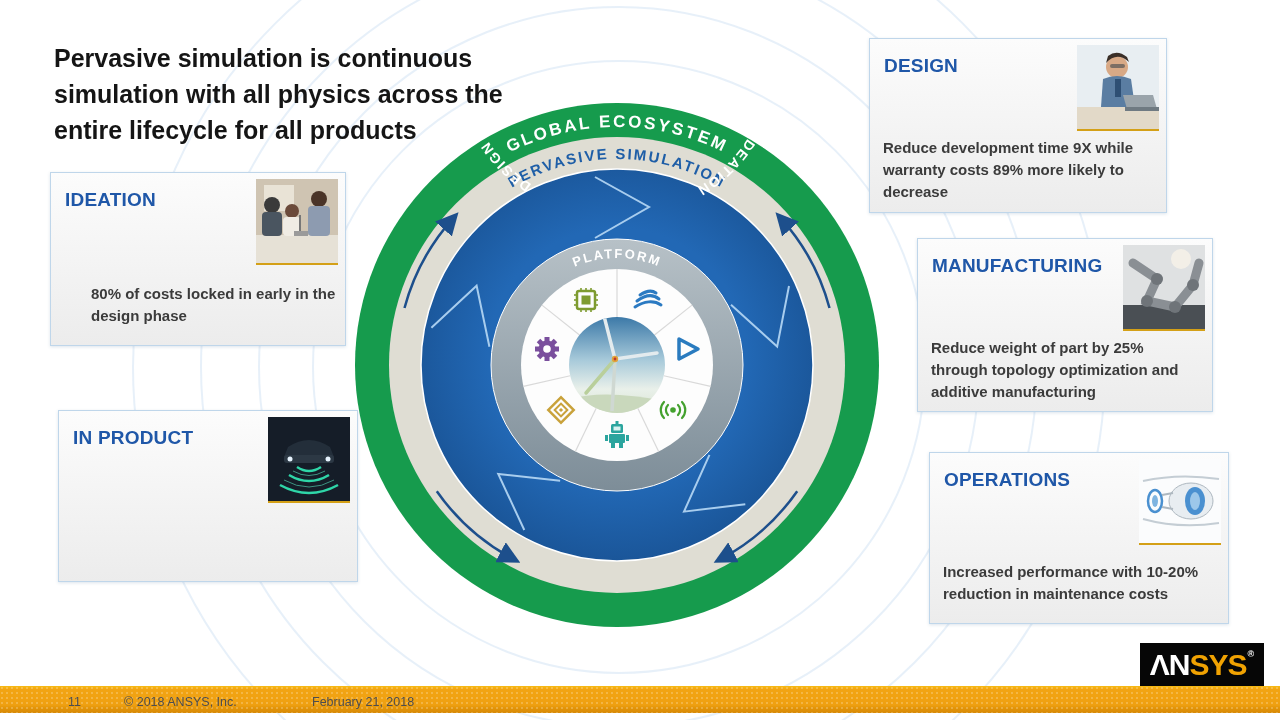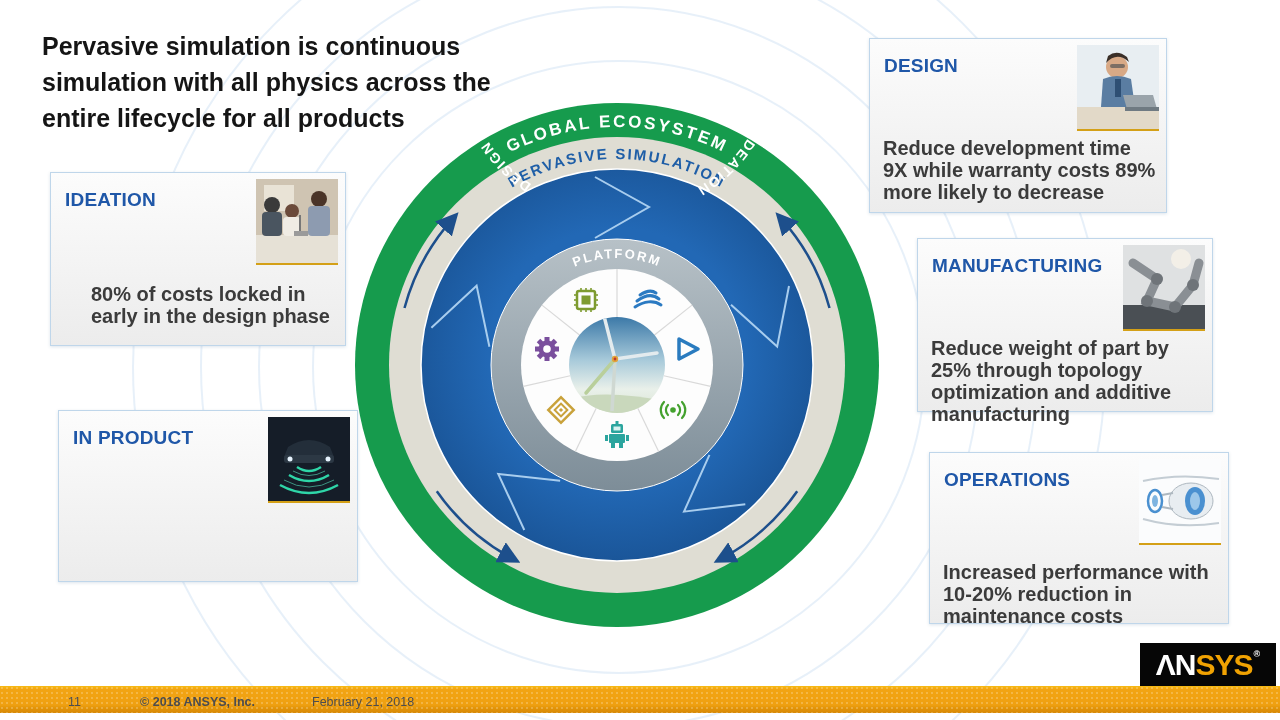--- a/index.html
+++ b/index.html
@@ -5,28 +5,28 @@
   html,body{margin:0;padding:0;background:#fff;}
   .slide{position:relative;width:1280px;height:720px;overflow:hidden;
          font-family:"Liberation Sans",sans-serif;background:#ffffff;}
   
   .bg-ring{position:absolute;border-radius:50%;border:2px solid rgba(170,200,235,.28);}
   .bg-ring.r1{left:312px;top:60px;width:610px;height:610px;}
   .bg-ring.r2{left:258px;top:6px;width:718px;height:718px;}
   .bg-ring.r3{left:200px;top:-52px;width:834px;height:834px;}
   .bg-ring.r4{left:132px;top:-120px;width:970px;height:970px;}
 
-  .title{position:absolute;left:42px;top:28px;width:468px;margin:0;
+  .title{position:absolute;left:42px;top:28px;width:468px;margin:12px;
          font-size:25px;line-height:36px;font-weight:bold;color:#151515;}
 
   .callout{position:absolute;background:linear-gradient(#fcfcfc,#ececec);
            border:1px solid #bfd6ea;box-shadow:0 1px 3px rgba(120,150,180,.25);z-index:5;}
   .callout h3{position:absolute;left:14px;top:16px;margin:0;font-size:19px;
               font-weight:bold;color:#1f57a8;letter-spacing:.2px;}
-  .callout .body{position:absolute;left:13px;right:9px;font-size:20px;
+  .callout .body{position:absolute;left:13px;right:9px;font-size:15px;
                  font-weight:bold;color:#3b3b3b;line-height:22px;margin:0;}
   .photo{position:absolute;top:6px;right:7px;width:82px;height:84px;
          border-bottom:2px solid #d4a017;overflow:hidden;}
   .photo svg{display:block;}
 
   .c-ideation{left:50px;top:172px;width:294px;height:172px;}
   .c-ideation .body{top:110px;margin-left:27px;}
   .c-design{left:869px;top:38px;width:296px;height:173px;}
   .c-design .body{top:98px;}
   .c-manufacturing{left:917px;top:238px;width:294px;height:172px;}
@@ -38,24 +38,24 @@
 
   .diagram{position:absolute;left:355px;top:103px;width:524px;height:524px;z-index:2;}
 
   .footer-bar{position:absolute;left:0;top:686px;width:1280px;height:27px;
     background:
       repeating-radial-gradient(circle at 2px 2px, rgba(255,255,255,.22) 0 1px, rgba(0,0,0,0) 1px 4px),
       linear-gradient(#f7bb13 0%, #f2a413 12%, #efa011 70%, #e29408 82%, #d88a06 100%);
     background-size:5px 5px,100% 100%;z-index:6;}
   .footer-bar span{position:absolute;top:9px;font-size:12.5px;color:#4d4d4f;}
   .f-page{left:68px;}
-  .f-copy{left:140px;font-weight:bold;}
+  .f-copy{left:124px;}
   .f-date{left:312px;}
 
-  .logo{position:absolute;left:1140px;top:643px;width:136px;height:43px;background:#060606;
+  .logo{position:absolute;left:1140px;top:643px;width:124px;height:43px;background:#060606;
         display:flex;align-items:center;justify-content:center;z-index:7;
         font-weight:bold;font-size:30px;letter-spacing:-1px;line-height:1;}
   .logo .w{color:#ffffff;}
   .logo .o{color:#f0a202;}
   .logo sup{color:#ffffff;font-size:9px;letter-spacing:0;margin-left:1px;align-self:flex-start;margin-top:7px;}
 </style>
 </head>
 <body>
 
 <div class="slide">

